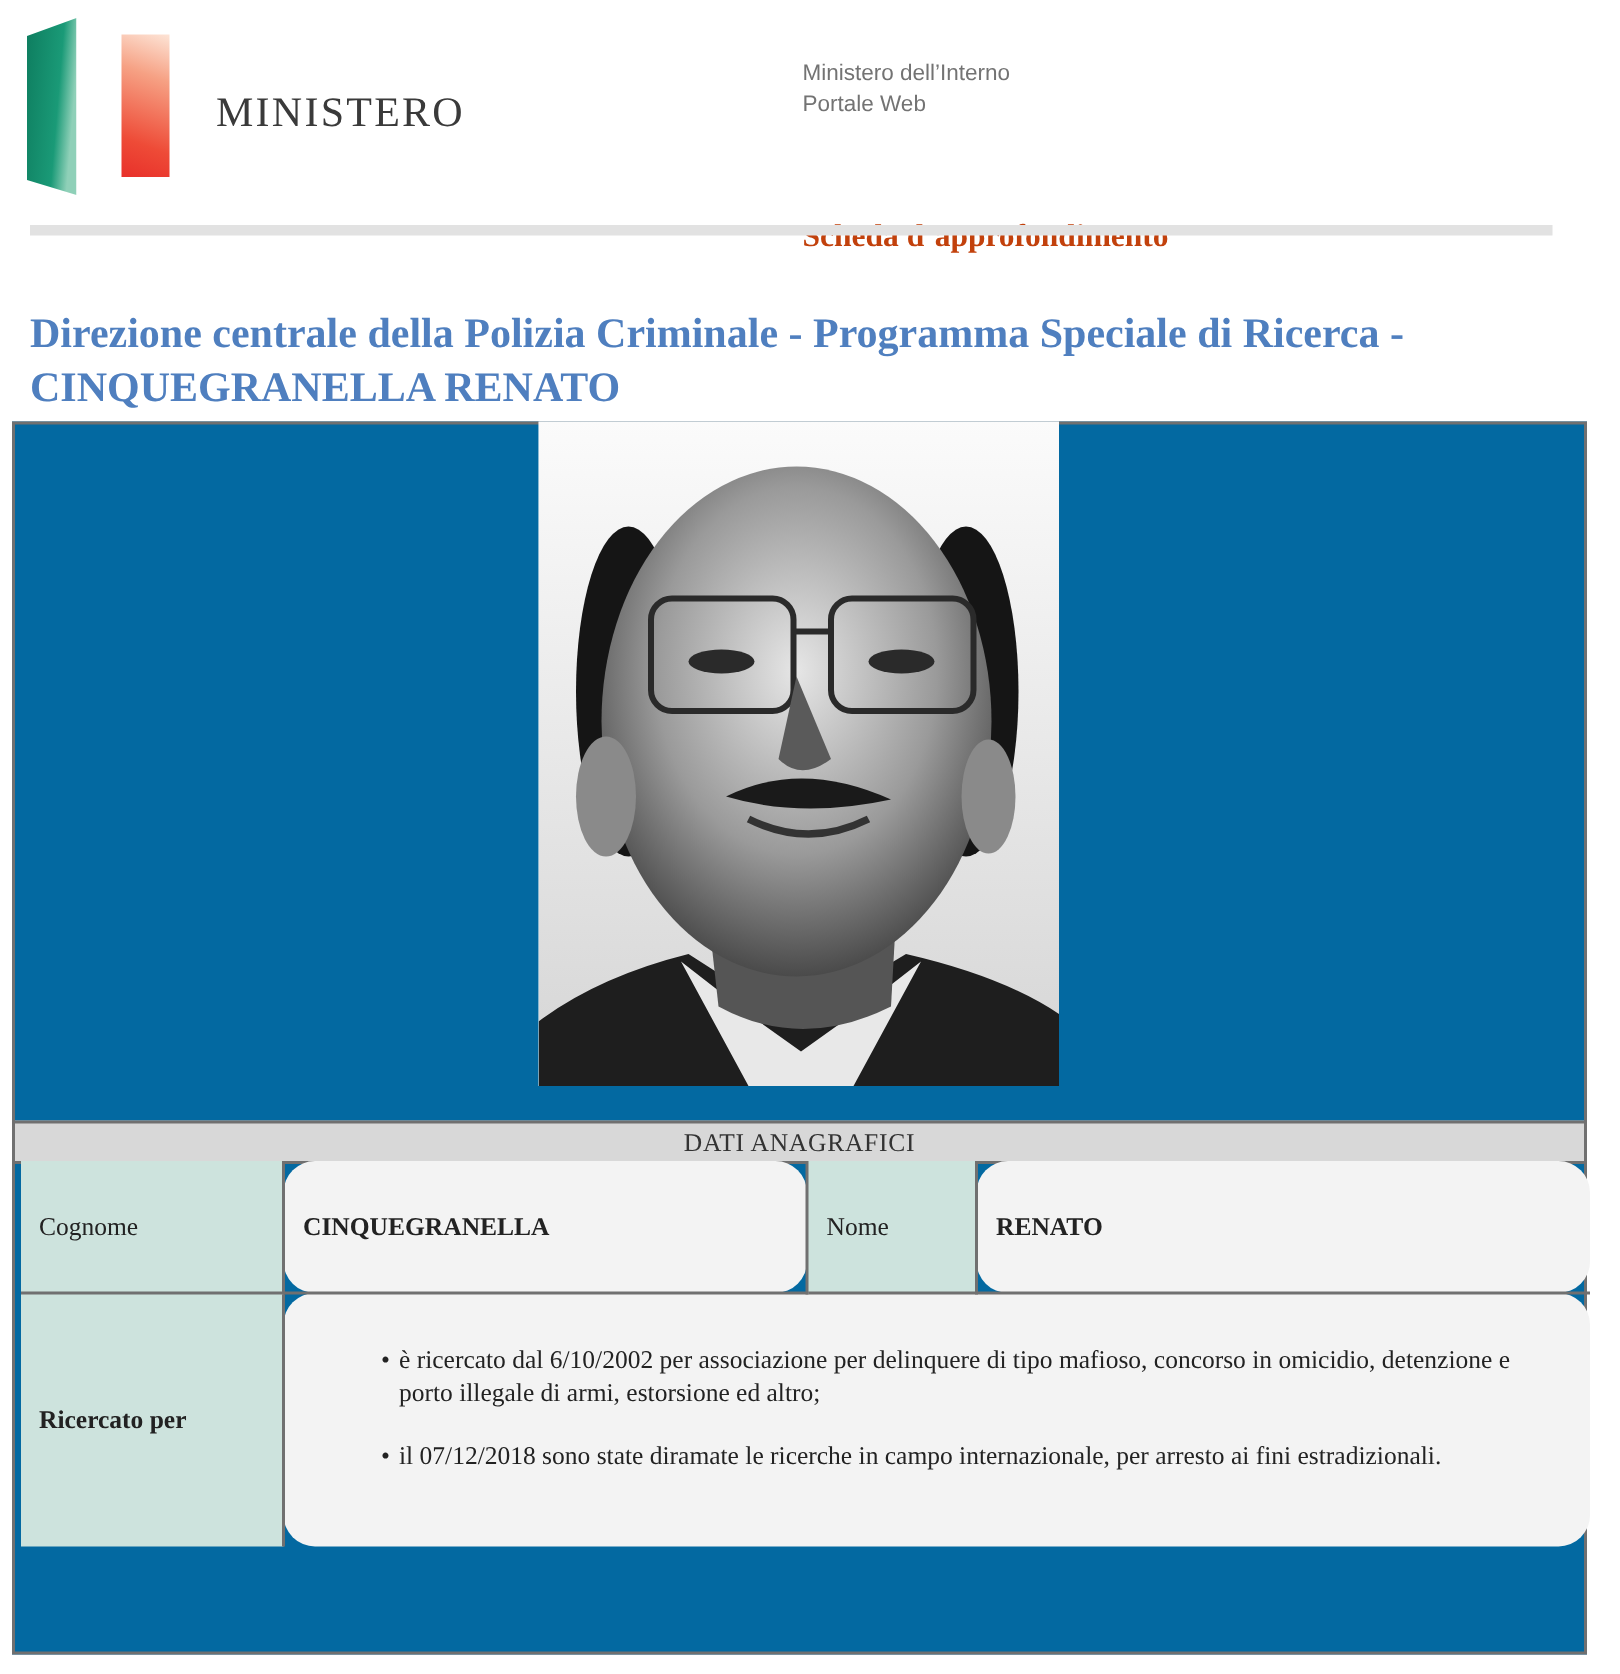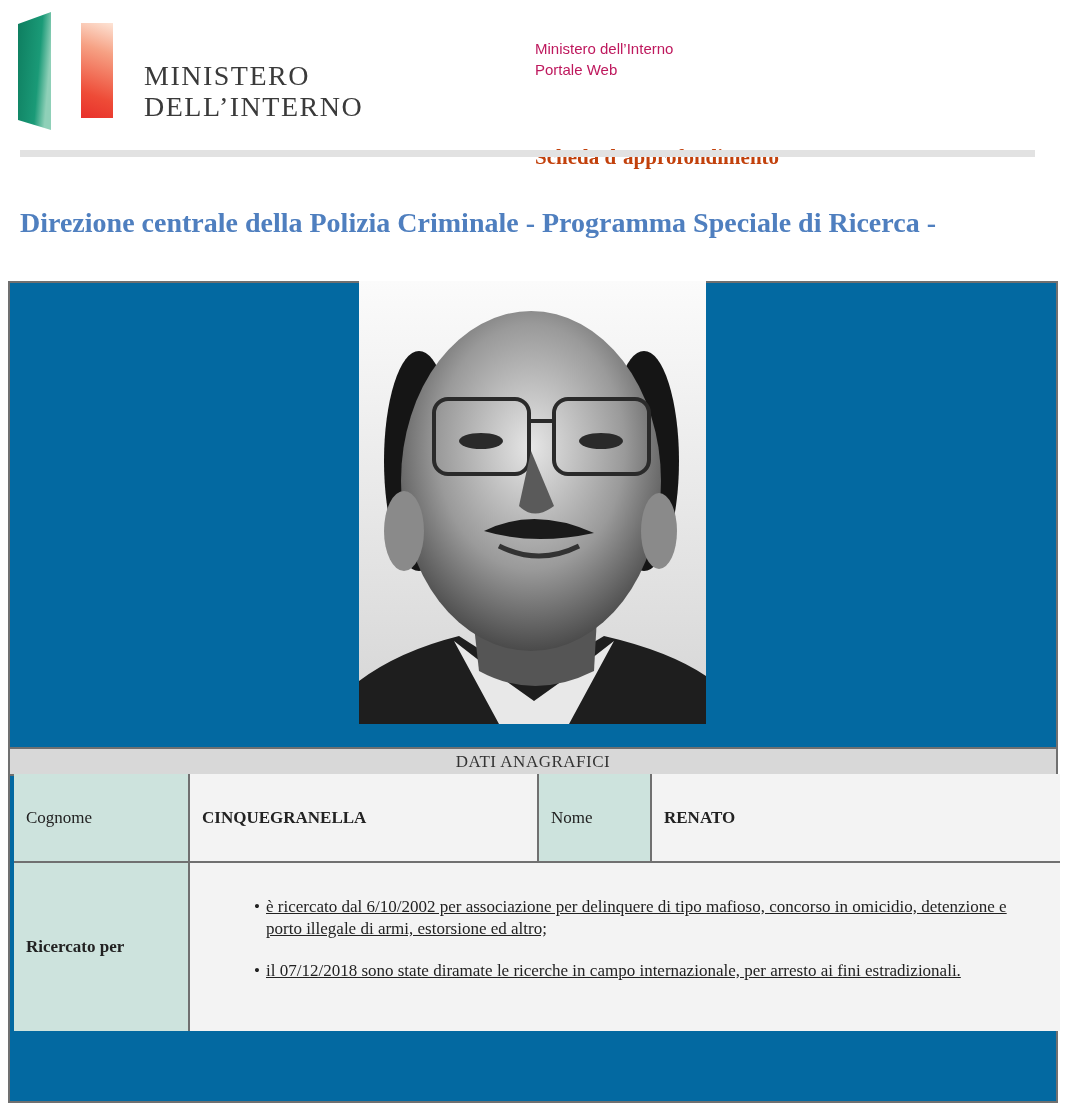--- a/index.html
+++ b/index.html
@@ -3,50 +3,50 @@
 <meta charset="utf-8">
 <style>
   html, body { margin: 0; padding: 0; background: #ffffff; }
   body { width: 1080px; height: 1116px; position: relative; overflow: hidden; font-family: "Liberation Serif", serif; color: #222; }
 
   .logo-green { position: absolute; left: 18px; top: 12px; width: 33px; height: 118px; }
   .logo-red { position: absolute; left: 81px; top: 23px; width: 32px; height: 95px;
     background: linear-gradient(200deg, #fde4d6 0%, #f6a184 30%, #ee4b37 75%, #e8302a 100%); }
   .logo-text { position: absolute; left: 144px; top: 60px; font-family: "Liberation Serif", serif; font-size: 28px; line-height: 31px; letter-spacing: 1.5px; color: #3a3a3a; }
 
-  .portal-info { position: absolute; left: 535px; top: 38px; font-family: "Liberation Sans", sans-serif; font-size: 15px; line-height: 21px; color: #be185d; }
+  .portal-info { position: absolute; left: 535px; top: 38px; font-family: "Liberation Sans", sans-serif; font-size: 15px; line-height: 21px; color: #737373; }
   .doc-type { position: absolute; left: 535px; top: 101px; font-family: "Liberation Serif", serif; font-size: 21px; font-weight: bold; color: #c2410c; margin-top: 44px; }
 
   .divider { position: absolute; left: 20px; top: 150px; width: 1015px; height: 7px; background: #e2e2e2; }
 
   .page-title { position: absolute; left: 20px; top: 205px; width: 1000px; font-family: "Liberation Serif", serif; font-size: 28px; font-weight: bold; line-height: 36px; color: #4f7fbf; }
 
   .card { position: absolute; left: 8px; top: 281px; width: 1046px; height: 818px; border: 2px solid #707070; background: #0369a1; box-sizing: content-box; }
   .photo-area { position: absolute; left: 0; top: 0; width: 1046px; height: 464px; }
   .photo { position: absolute; left: 349px; top: -2px; width: 347px; height: 443px; background: #fafafa; overflow: hidden; }
   .photo svg { display: block; }
 
   .section-header { position: absolute; left: 0; top: 464px; width: 1046px; height: 25px; background: #d8d8d8; border-top: 2px solid #707070; border-bottom: 2px solid #707070; text-align: center; font-size: 17px; line-height: 25px; color: #333; letter-spacing: 0.5px; }
 
   table.info { position: absolute; left: 4px; top: 491px; width: 1046px; border-collapse: collapse; table-layout: fixed; }
   table.info td { border: 2px solid #707070; padding: 0 12px; font-family: "Liberation Serif", serif; font-size: 17px; color: #222; vertical-align: middle; }
   table.info tr:first-child td { border-top: none; }
   table.info td:first-child { border-left: none; }
   table.info td:last-child { border-right: none; }
   table.info tr:last-child td { border-bottom: none; }
   td.label { background: #cde3dd; }
-  td.value { background: #f3f3f3; }
+  td.value { background: #f3f3f3; border-radius: 21px; }
   td.bold { font-weight: bold; }
   .row1 td { height: 87px; }
   .row2 td { height: 64px; }
   .row3 td { height: 168px; }
   .place { letter-spacing: -0.6px; font-size: 16px; }
 
   ul.reasons { margin: 0; padding: 0 0 0 40px; list-style: none; }
-  ul.reasons li { position: relative; padding-left: 12px; text-indent: -12px; margin-left: 12px; line-height: 22px; font-size: 17px; margin-bottom: 20px; padding-right: 20px; text-decoration: underline; }
+  ul.reasons li { position: relative; padding-left: 12px; text-indent: -12px; margin-left: 12px; line-height: 22px; font-size: 17px; margin-bottom: 20px; padding-right: 20px; }
   ul.reasons li:last-child { margin-bottom: 16px; }
   ul.reasons li::before { content: "\2022"; display: inline-block; width: 12px; text-indent: 0; }
   ul.reasons li .txt { }
 </style>
 </head>
 <body>
 
 <div>
   <svg class="logo-green" viewBox="0 0 33 118" width="33" height="118">
     <defs>
@@ -54,34 +54,34 @@
         <stop offset="0" stop-color="#0e7d5f"></stop>
         <stop offset="0.7" stop-color="#1a9a77"></stop>
         <stop offset="1" stop-color="#8fd0b8"></stop>
       </linearGradient>
     </defs>
     <polygon points="0,12 33,0 33,118 0,108" fill="url(#gg)"></polygon>
   </svg>
   <div class="logo-red"></div>
   <div class="logo-text">
     <div>MINISTERO</div>
-    <div>DELL’INTERNO</div>
   </div>
 </div>
 
 <div class="portal-info">
   <div>Ministero dell’Interno</div>
   <div>Portale Web</div>
 </div>
 <div class="doc-type">Scheda d’approfondimento</div>
 
 <div class="divider"></div>
 
 <div class="page-title">
   <div>Direzione centrale della Polizia Criminale - Programma Speciale di Ricerca -</div>
+  <div>CINQUEGRANELLA RENATO</div>
 </div>
 
 <div class="card">
   <div class="photo-area">
     <div class="photo" title="Black and white mugshot photo">
       <svg width="347" height="443" viewBox="0 0 347 443">
         <defs>
           <radialGradient id="face" cx="0.5" cy="0.4" r="0.6">
             <stop offset="0" stop-color="#e6e6e6"></stop>
             <stop offset="0.6" stop-color="#9a9a9a"></stop>

